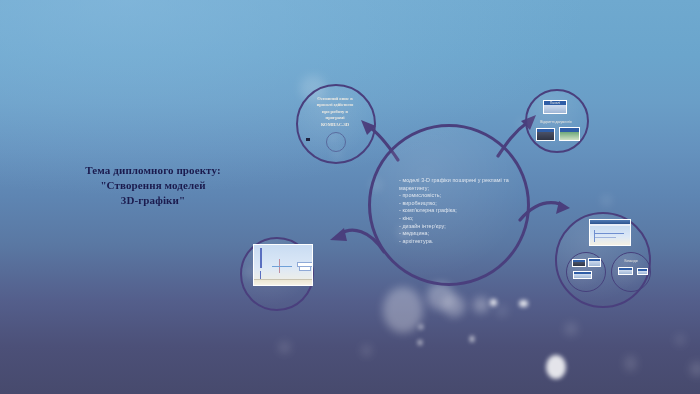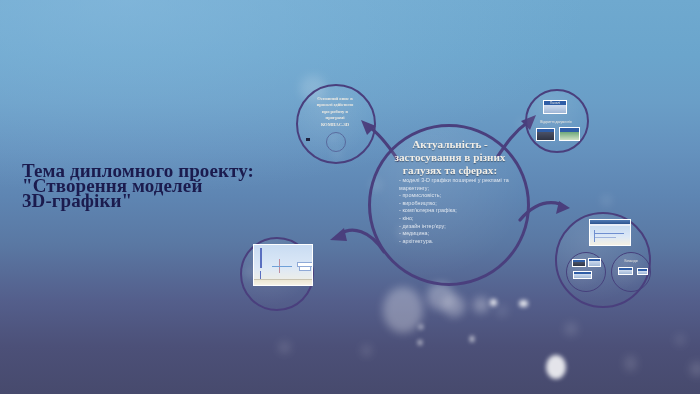--- a/index.html
+++ b/index.html
@@ -48,24 +48,24 @@
   }
   .bubble.thin { border-width: 2px; }
   .bubble.hair { border-width: 1px; border-color: #46407c; }
 
   
   .deck-title {
     position: absolute;
     left: 22px;
     top: 163px;
     width: 262px;
-    text-align: left;
+    text-align: center;
     color: #1b1b4e;
     font-weight: bold;
-    font-size: 19px;
+    font-size: 11px;
     line-height: 15px;
     letter-spacing: 0.1px;
   }
   .center-title {
     position: absolute;
     left: 378px;
     top: 138px;
     width: 144px;
     text-align: center;
     color: #f2efe8;
@@ -195,25 +195,20 @@
     <path d="M4 18 L 18 6 L 21 19 Z" fill="#4a3f7d"></path>
   </svg>
 
   <div class="deck-title">
     <div>Тема дипломного проекту:</div>
     <div>"Створення моделей</div>
     <div>3D-графіки"</div>
   </div>
 
   <div class="bubble" style="left:368px;top:124px;width:162px;height:162px;"></div>
-  <div class="center-title">
-    <div>Актуальність -</div>
-    <div>застосування в різних</div>
-    <div>галузях та сферах:</div>
-  </div>
   <div class="center-list">
     <div class="wrap">- моделі 3-D графіки поширені у рекламі та маркетингу;</div>
     <div>- промисловість;</div>
     <div>- виробництво;</div>
     <div>- комп'ютерна графіка;</div>
     <div>- кіно;</div>
     <div>- дизайн інтер'єру;</div>
     <div>- медицина;</div>
     <div>- архітектура.</div>
   </div>

